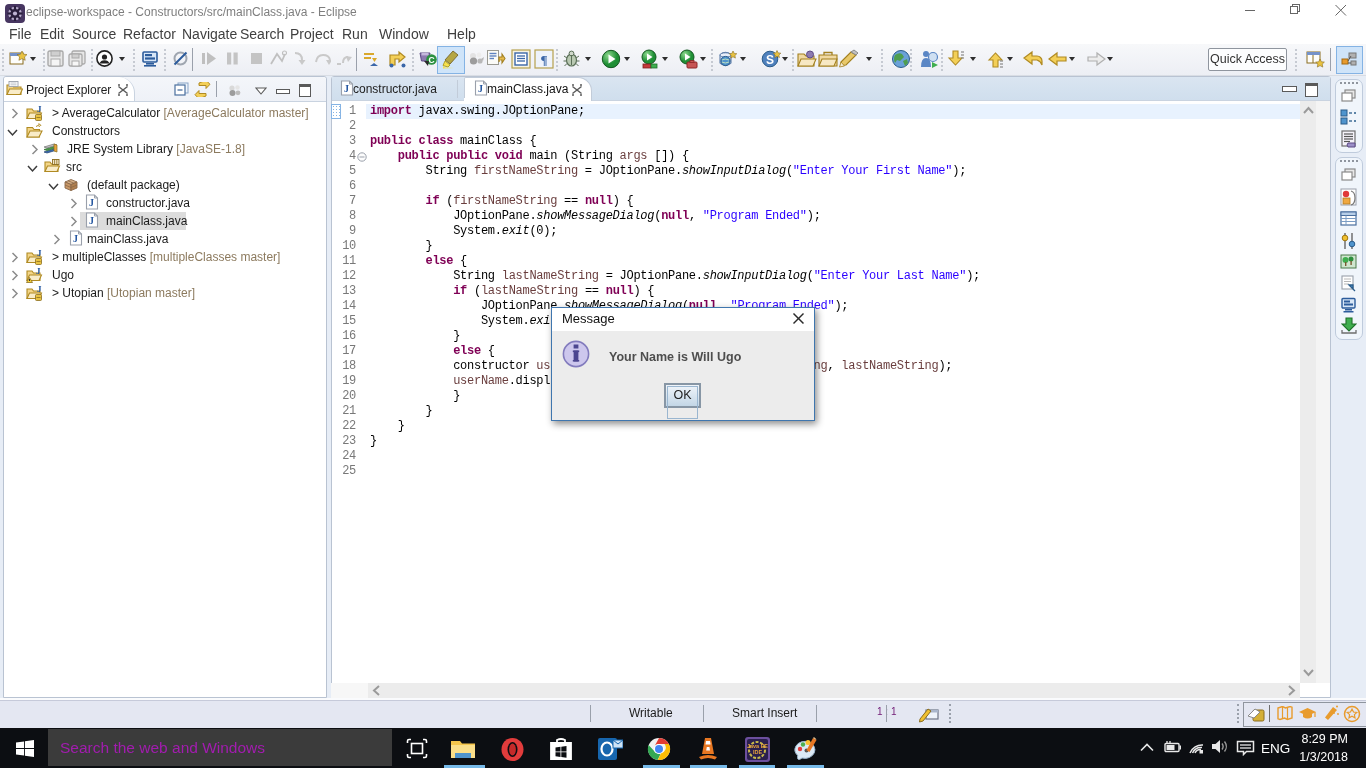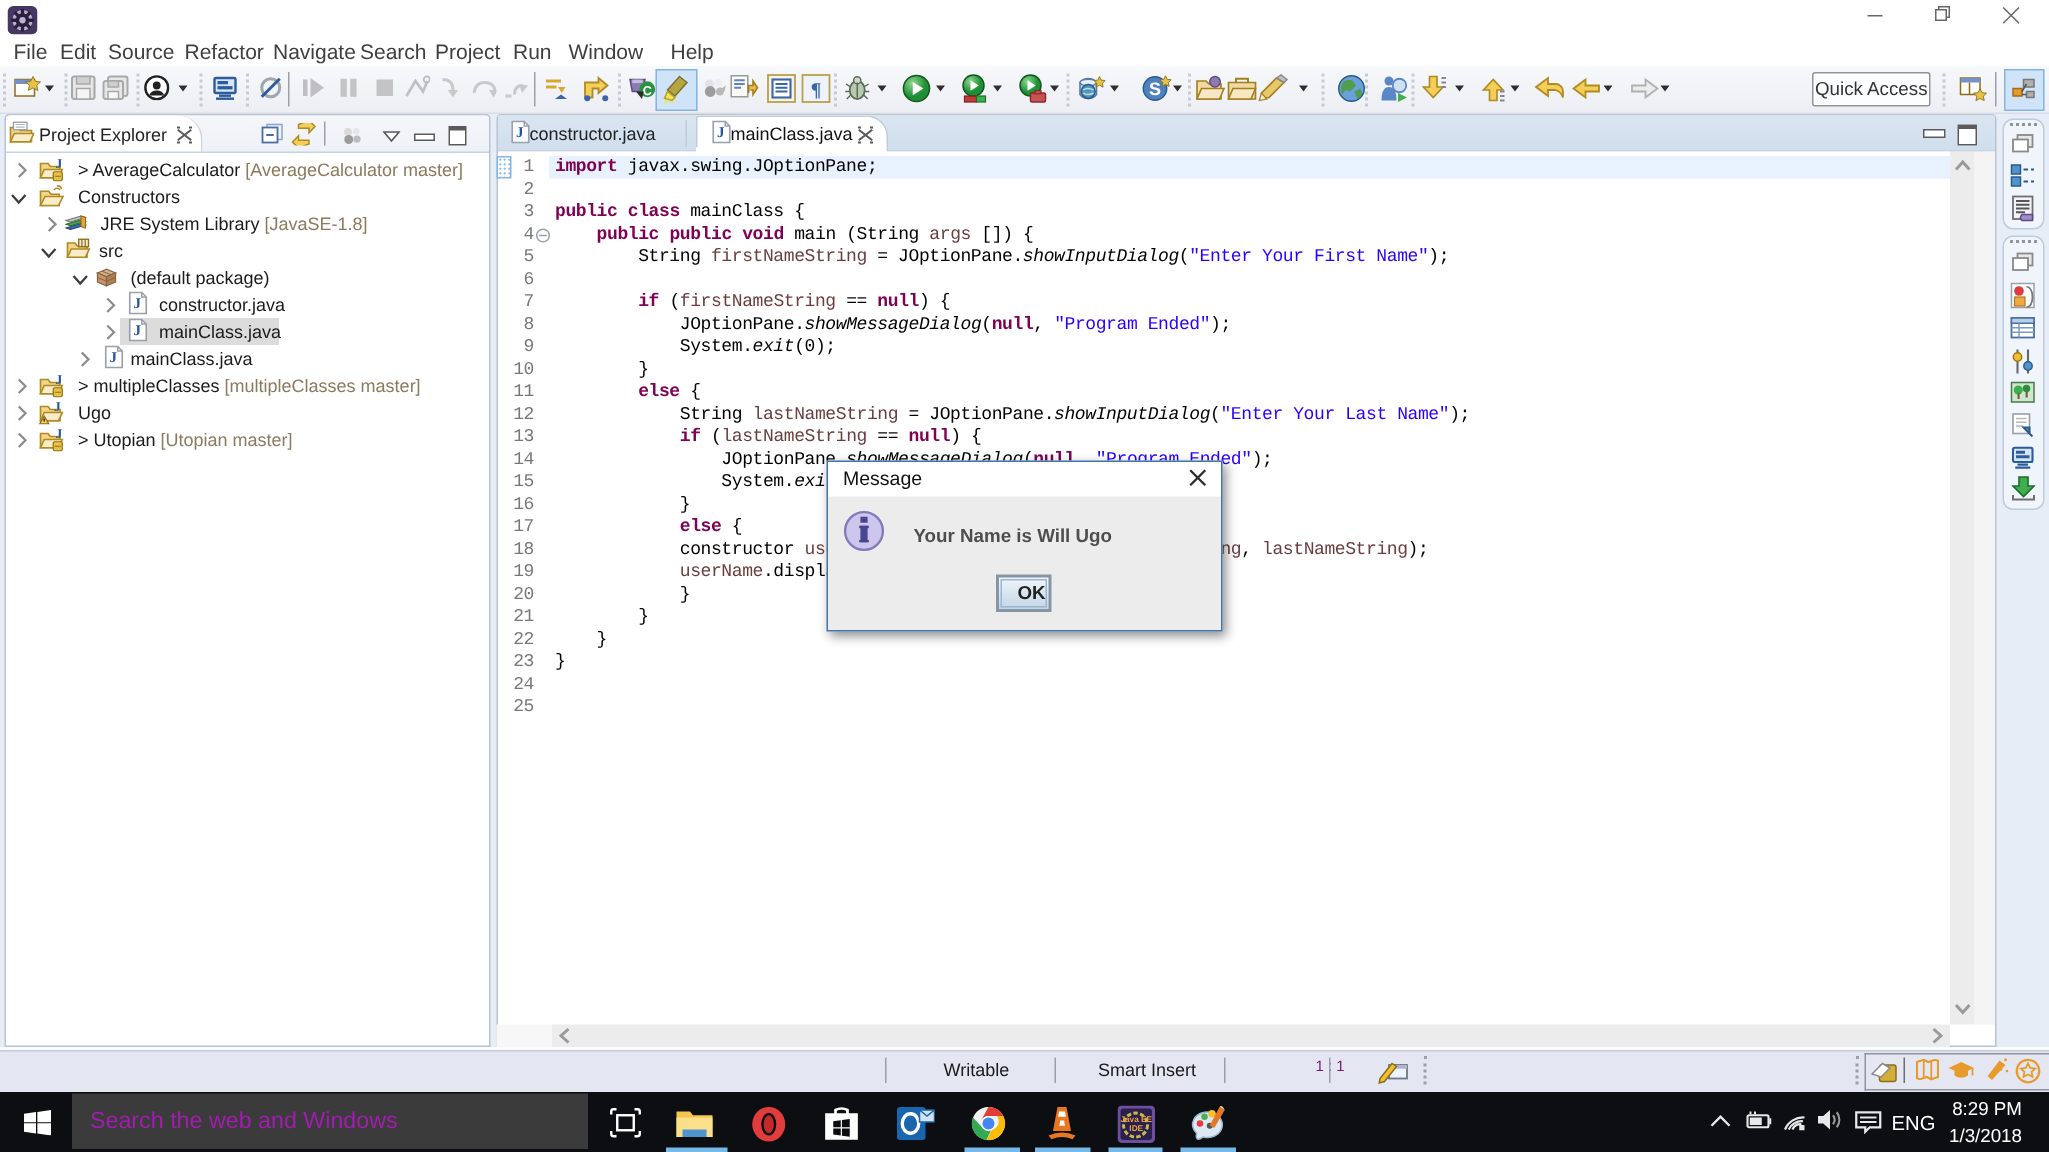--- a/index.html
+++ b/index.html
@@ -24,20 +24,21 @@
  <circle cx="10" cy="9.5" r="6.8" fill="#b9aecd"></circle>
  <circle cx="10" cy="9.5" r="4.6" fill="#2a1f3d"></circle>
  <g stroke="#2a1f3d" stroke-width="2.2">
         <line x1="10" y1="2" x2="10" y2="17"></line>
         <line x1="2.5" y1="9.5" x2="17.5" y2="9.5"></line>
         <line x1="4.8" y1="4.3" x2="15.2" y2="14.7"></line>
         <line x1="15.2" y1="4.3" x2="4.8" y2="14.7"></line>
       </g>
  <circle cx="10" cy="9.5" r="2.1" fill="#beb3d2"></circle>
 </svg>
+<div class="ab" style="left:26px;top:5px;font-size:12px;color:#7e7e7e">eclipse-workspace - Constructors/src/mainClass.java - Eclipse</div>
 <svg class="ab" style="left:1240px;top:0" width="110" height="18" viewBox="0 0 110 18">
  <line x1="5" y1="10.5" x2="15" y2="10.5" stroke="#666" stroke-width="1"></line>
  <rect x="52.5" y="4.5" width="7" height="7" fill="none" stroke="#666" stroke-width="1"></rect>
  <rect x="50.5" y="6.5" width="7" height="7" fill="#fff" stroke="#666" stroke-width="1"></rect>
  <g stroke="#666" stroke-width="1">
         <line x1="95.5" y1="5" x2="106" y2="15.5"></line>
         <line x1="106" y1="5" x2="95.5" y2="15.5"></line>
       </g>
 </svg>
 
@@ -743,21 +744,21 @@
 </svg>
 <svg class="ab" style="left:562px;top:340px" width="28" height="28" viewBox="0 0 28 28">
  <circle cx="14" cy="14" r="12.6" fill="#cdc7ed" stroke="#827bbd" stroke-width="1.6"></circle>
  <rect x="11.6" y="10.5" width="4.8" height="11" fill="#4c4690"></rect>
  <rect x="10.8" y="10.5" width="6.4" height="1.6" fill="#4c4690"></rect>
  <rect x="10.8" y="20" width="6.4" height="1.5" fill="#4c4690"></rect>
  <rect x="11.6" y="4.5" width="4.8" height="4" fill="#4c4690"></rect>
 </svg>
 <div class="ab" style="left:609px;top:350px;font-size:12.5px;font-weight:bold;color:#4e4e4e">Your Name is Will Ugo</div>
 <div class="ab" style="left:664px;top:383px;width:37px;height:25px;border:2px solid #8796a5;background:linear-gradient(#f0f5fa,#c3d6e6);box-sizing:border-box"></div>
-<div class="ab" style="left:667px;top:386px;width:31px;height:19px;border:1px solid #9ab6d0;box-sizing:border-box;font-size:12.5px;font-weight:bold;color:#222;text-align:right;line-height:17px">OK</div>
+<div class="ab" style="left:667px;top:386px;width:31px;height:33px;border:1px solid #9ab6d0;box-sizing:border-box;font-size:12.5px;font-weight:normal;color:#222;text-align:center;line-height:17px">OK</div>
 
 <div class="ab" style="left:0;top:728px;width:1366px;height:40px;background:#0c0e12"></div>
 <svg class="ab" style="left:16px;top:740px" width="18" height="17" viewBox="0 0 18 17">
  <path d="M0 2.5 L8 1.4 v6.7 H0z M8.9 1.3 L18 0 v8.1 H8.9z M0 8.9 h8 v6.7 L0 14.5z M8.9 8.9 H18 V17 L8.9 15.7z" fill="#fff"></path>
 </svg>
 <div class="ab" style="left:48px;top:729px;width:344px;height:37px;background:#3b3b3b"></div>
 <div class="ab" style="left:60px;top:739px;font-size:15.5px;color:#a21caf">Search the web and Windows</div>
 <svg class="ab" style="left:406px;top:738px" width="22" height="21" viewBox="0 0 22 21">
  <path d="M5 1.5 H3 q-1.5 0-1.5 1.5 v2 M17 1.5 h2 q1.5 0 1.5 1.5 v2 M5 19.5 H3 q-1.5 0-1.5-1.5 v-2 M17 19.5 h2 q1.5 0 1.5-1.5 v-2" fill="none" stroke="#fff" stroke-width="1.6"></path>
  <rect x="5.5" y="5.5" width="11" height="10" fill="none" stroke="#fff" stroke-width="1.6"></rect>

